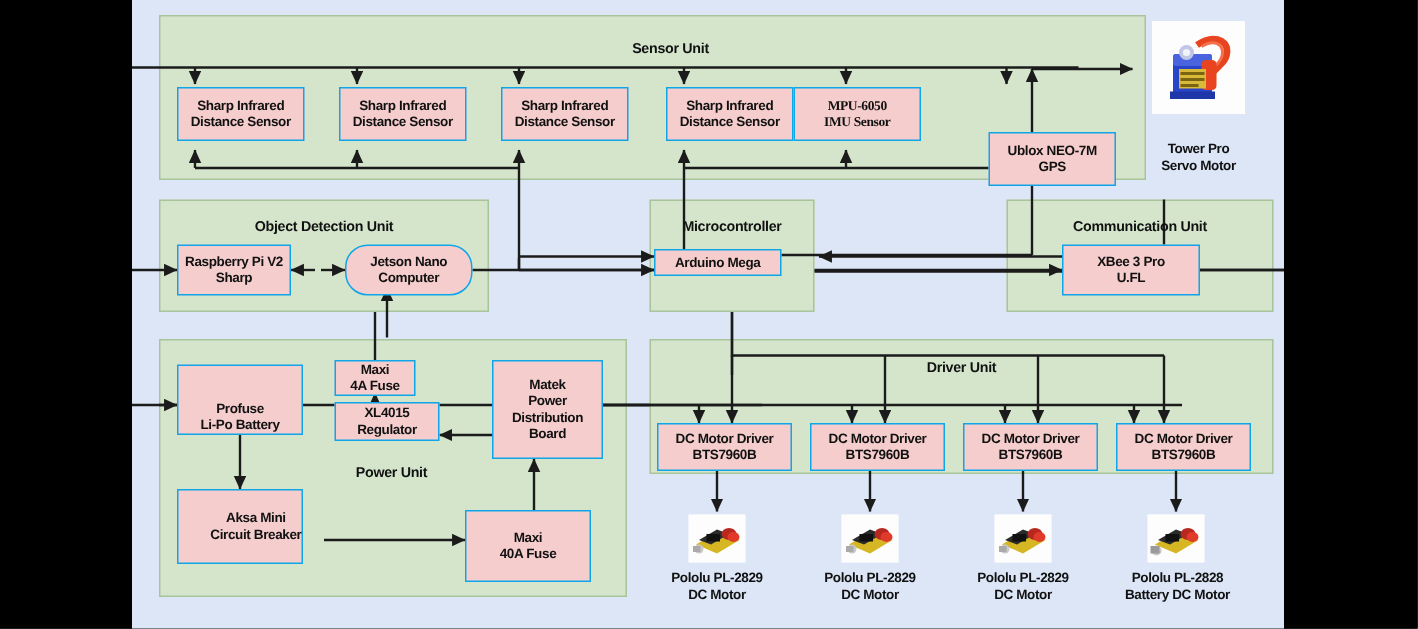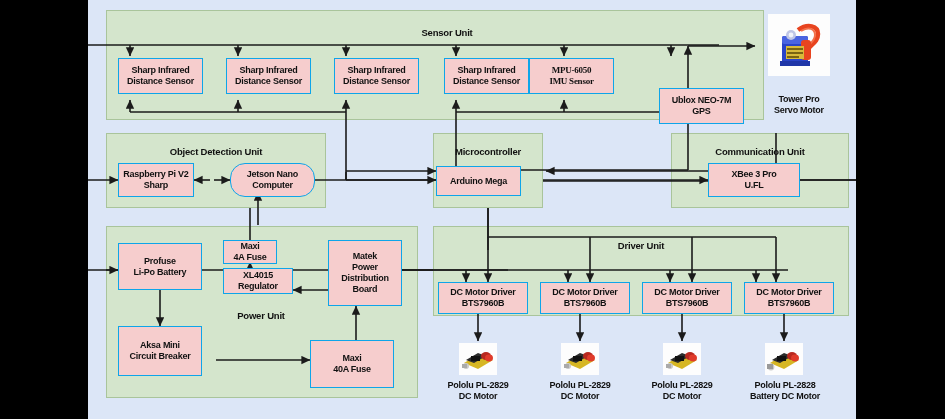--- a/index.html
+++ b/index.html
@@ -163,32 +163,32 @@
       <span>Servo Motor</span>
     </div>
 
     <div class="box" style="left:30px;top:163px;width:76px;height:34px;">
       <span><span>Raspberry Pi V2</span><br><span>Sharp</span></span>
     </div>
     <div class="box" style="left:142px;top:163px;width:85px;height:34px;border-radius:15px;">
       <span><span>Jetson Nano</span><br><span>Computer</span></span>
     </div>
 
-    <div class="box" style="left:348px;top:166px;width:85px;height:30px;">
+    <div class="box" style="left:348px;top:166px;width:85px;height:18px;">
       <span>Arduino Mega</span>
     </div>
 
     <div class="box" style="left:620px;top:163px;width:92px;height:34px;">
       <span><span>XBee 3 Pro</span><br><span>U.FL</span></span>
     </div>
 
-    <div class="box" style="left:30px;top:243px;width:84px;height:47px;">
+    <div class="box" style="left:30px;top:243px;width:84px;height:47px;align-items:flex-end;">
       <span><span>Profuse</span><br><span>Li-Po Battery</span></span>
     </div>
-    <div class="box" style="left:30px;top:326px;width:84px;height:50px;">
+    <div class="box" style="left:30px;top:326px;width:84px;height:50px;justify-content:flex-end;">
       <span><span>Aksa Mini</span><br><span>Circuit Breaker</span></span>
     </div>
     <div class="box" style="left:135px;top:240px;width:54px;height:24px;">
       <span><span>Maxi</span><br><span>4A Fuse</span></span>
     </div>
     <div class="box" style="left:135px;top:268px;width:70px;height:26px;">
       <span><span>XL4015</span><br><span>Regulator</span></span>
     </div>
     <div class="box" style="left:222px;top:340px;width:84px;height:48px;">
       <span><span>Maxi</span><br><span>40A Fuse</span></span>

